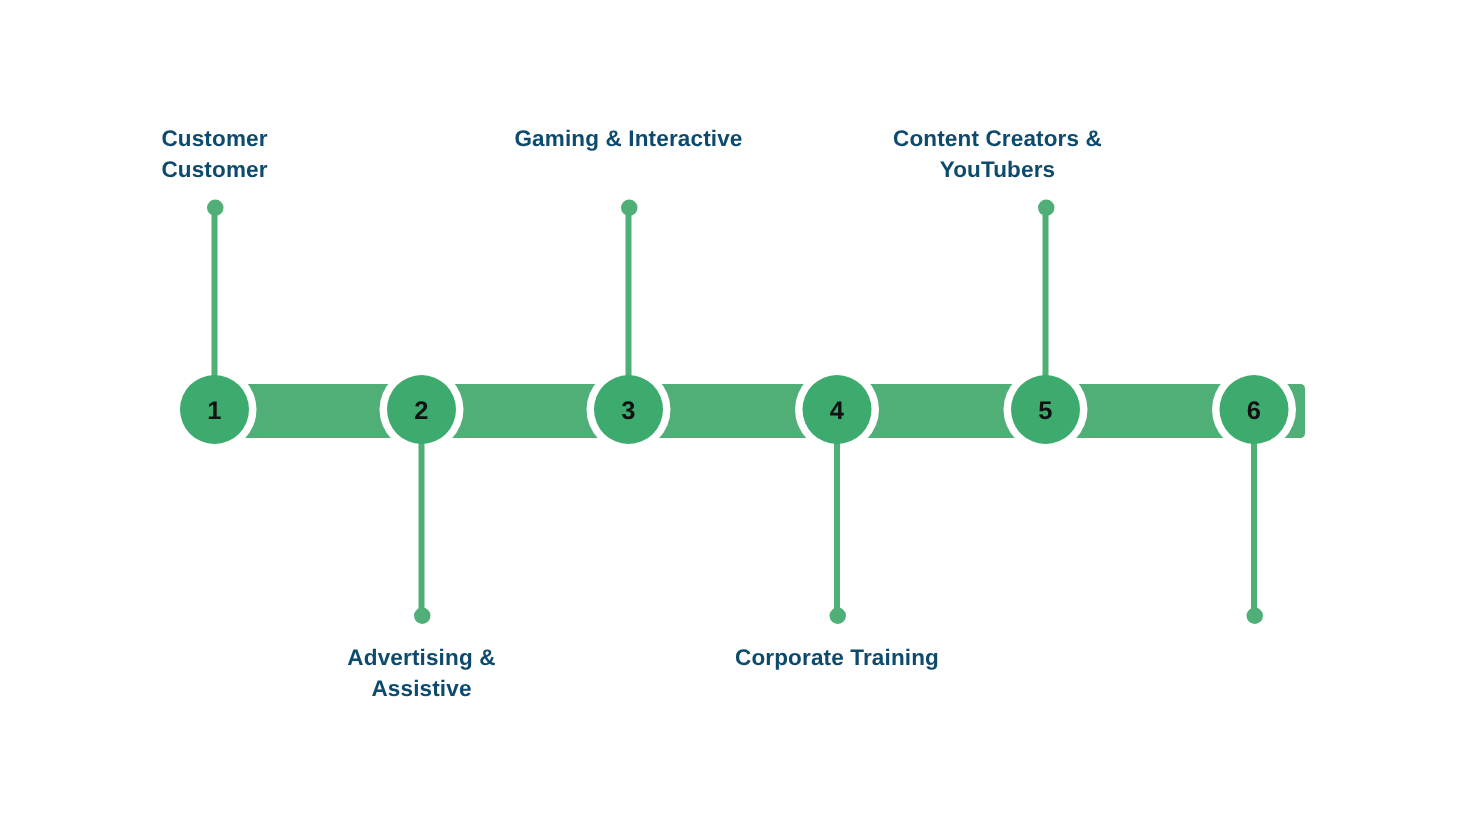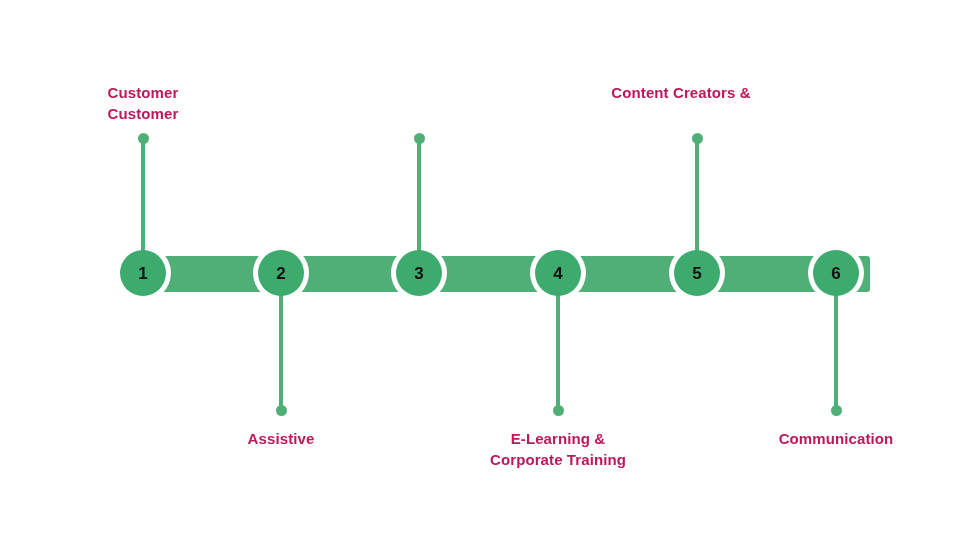--- a/index.html
+++ b/index.html
@@ -70,21 +70,21 @@
     margin-left: -5.5px;
     border-radius: 50%;
     background: #4FAF77;
   }
   
   .label {
     position: absolute;
     width: 240px;
     margin-left: -120px;
     text-align: center;
-    color: #be185d;
+    color: #0c4a6e;
     font-size: 15px;
     font-weight: bold;
     line-height: 1.42;
     letter-spacing: 0.1px;
   }
   .label.up   {  }
   .label.down {  }
 </style>
 </head>
 <body>
@@ -134,29 +134,30 @@
       <div class="node" style="left: 836px; top: 273px;">
         <span>6</span>
       </div>
     </div>
   <div id="labels">
       <div class="label up" style="left: 143px; top: 82px;">
         <div>Customer</div>
         <div>Customer</div>
       </div>
       <div class="label down" style="left: 281px; top: 428px;">
+        <div>Advertising &amp;</div>
         <div>Assistive</div>
       </div>
       <div class="label up" style="left: 419px; top: 82px;">
+        <div>Gaming &amp; Interactive</div>
       </div>
       <div class="label down" style="left: 558px; top: 428px;">
-        <div>E-Learning &amp;</div>
         <div>Corporate Training</div>
       </div>
-      <div class="label up" style="left: 681px; top: 82px;">
+      <div class="label up" style="left: 665px; top: 82px;">
         <div>Content Creators &amp;</div>
+        <div>YouTubers</div>
       </div>
       <div class="label down" style="left: 836px; top: 428px;">
-        <div>Communication</div>
       </div>
     </div>
 
 </div>
 
 </body></html>

